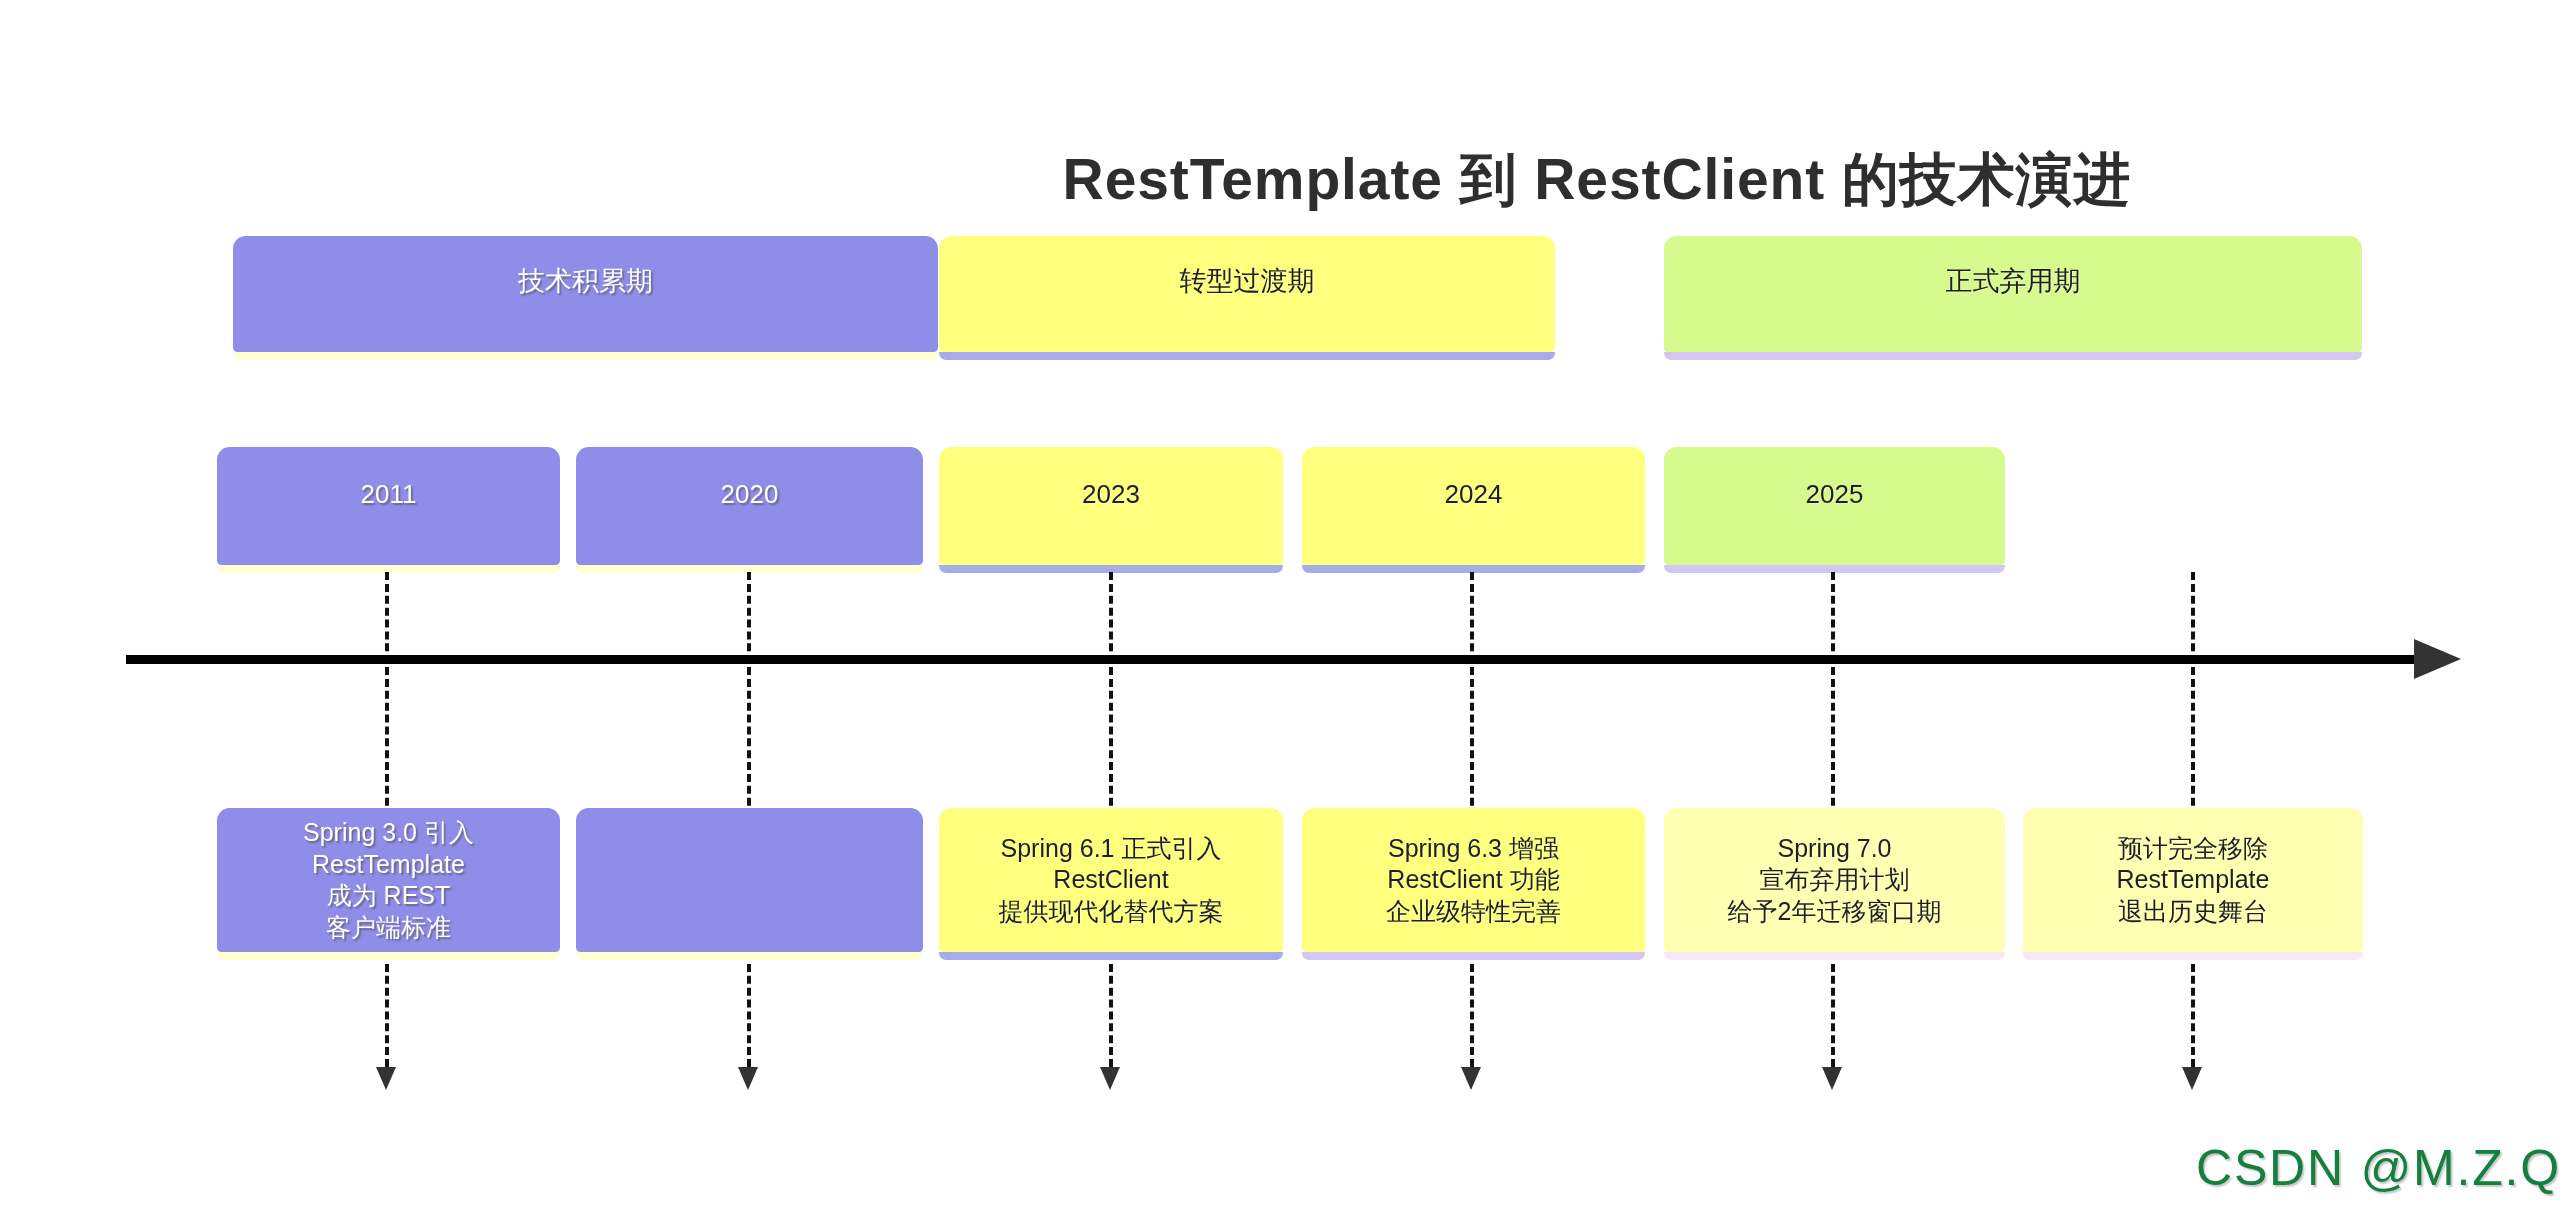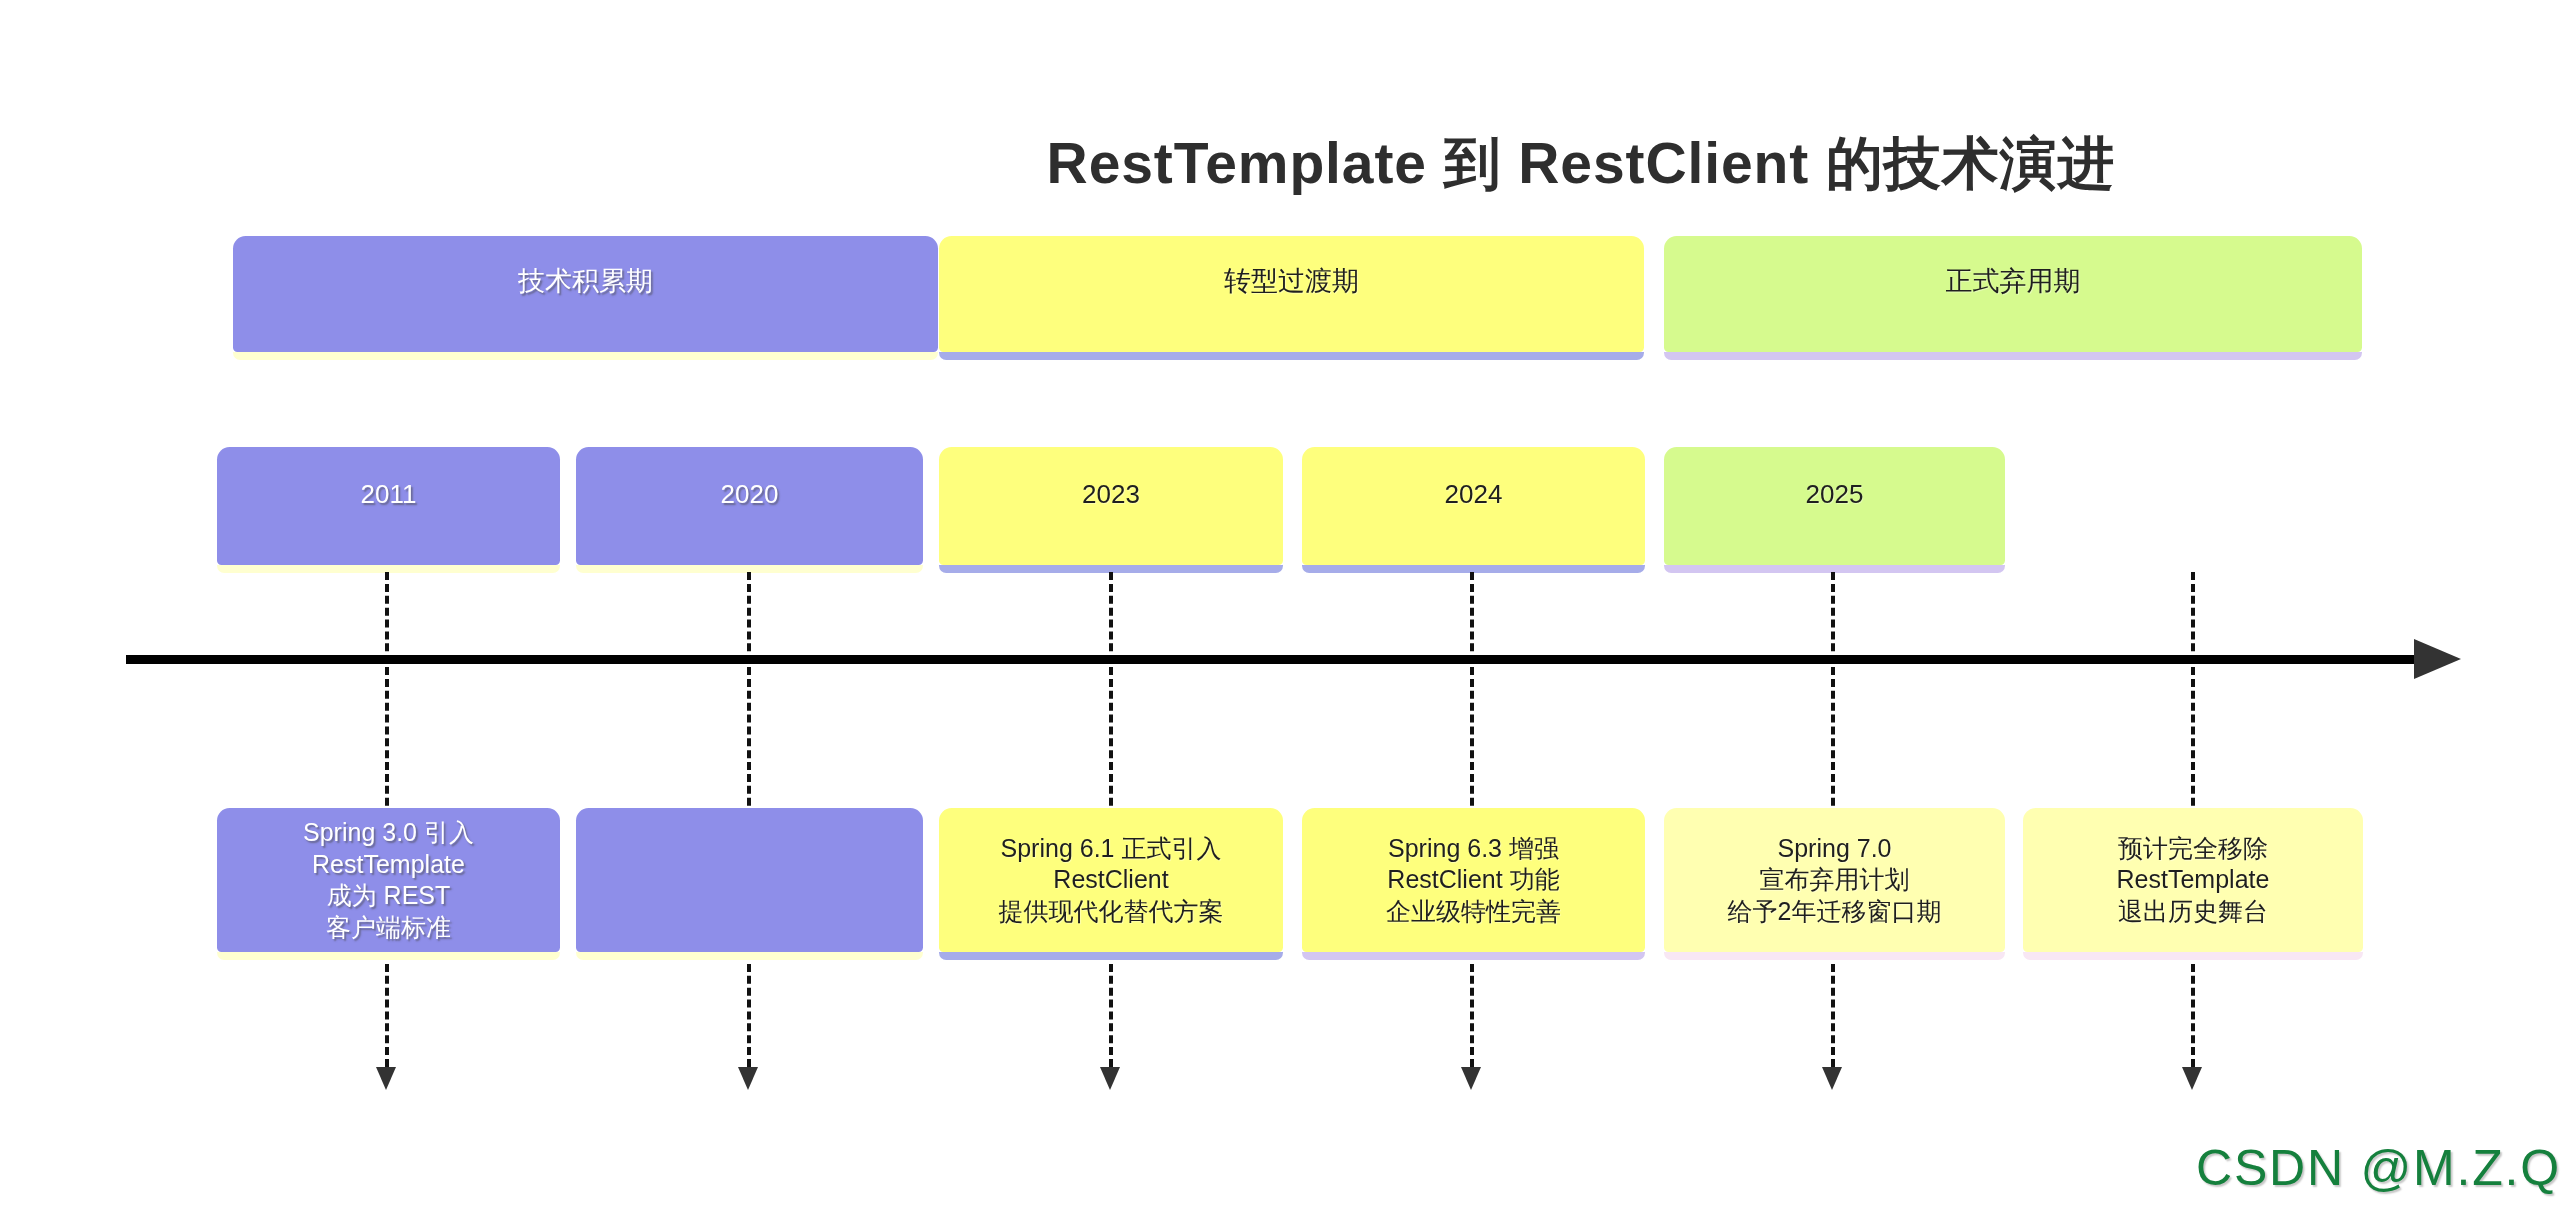--- a/index.html
+++ b/index.html
@@ -2,36 +2,36 @@
 <html style="font-size:14.4px"><head>
 <meta charset="utf-8">
 <style>
   html,body{margin:0;padding:0;background:#ffffff;}
   .canvas{
     position:relative;width:2576px;height:1211px;background:#ffffff;
     font-family:"Liberation Sans", sans-serif;overflow:hidden;
   }
   .title{
     position:absolute;top:126px;left:1581px;transform:translateX(-50%);
-    margin:0;font-size:57px;font-weight:bold;color:#2e2e2e;white-space:nowrap;
+    margin:16px;font-size:57px;font-weight:bold;color:#2e2e2e;white-space:nowrap;
     letter-spacing:0.9px;
   }
   
   .box{position:absolute;box-sizing:border-box;}
   .shadow-strip{
     position:absolute;left:0;right:0;bottom:-8px;height:8px;
     border-radius:0 0 7.2px 7.2px;
   }
   
   .phase{
     top:236px;height:116px;border-radius:12.6px 12.6px 4.5px 4.5px;
     display:flex;justify-content:center;padding-top:27px;font-size:27px;
   }
   .phase1{left:233px;width:705px;}
-  .phase2{left:939px;width:705px;text-align:center;}
+  .phase2{left:939px;width:616px;text-align:center;}
   .phase3{left:1664px;width:698px;}
   
   .year{
     top:447px;height:118px;border-radius:12.6px 12.6px 4.5px 4.5px;
     display:flex;justify-content:center;padding-top:32px;font-size:26px;
   }
   
   .event{
     top:808px;height:144px;border-radius:12.6px 12.6px 4.5px 4.5px;
     display:flex;flex-direction:column;justify-content:center;align-items:center;

